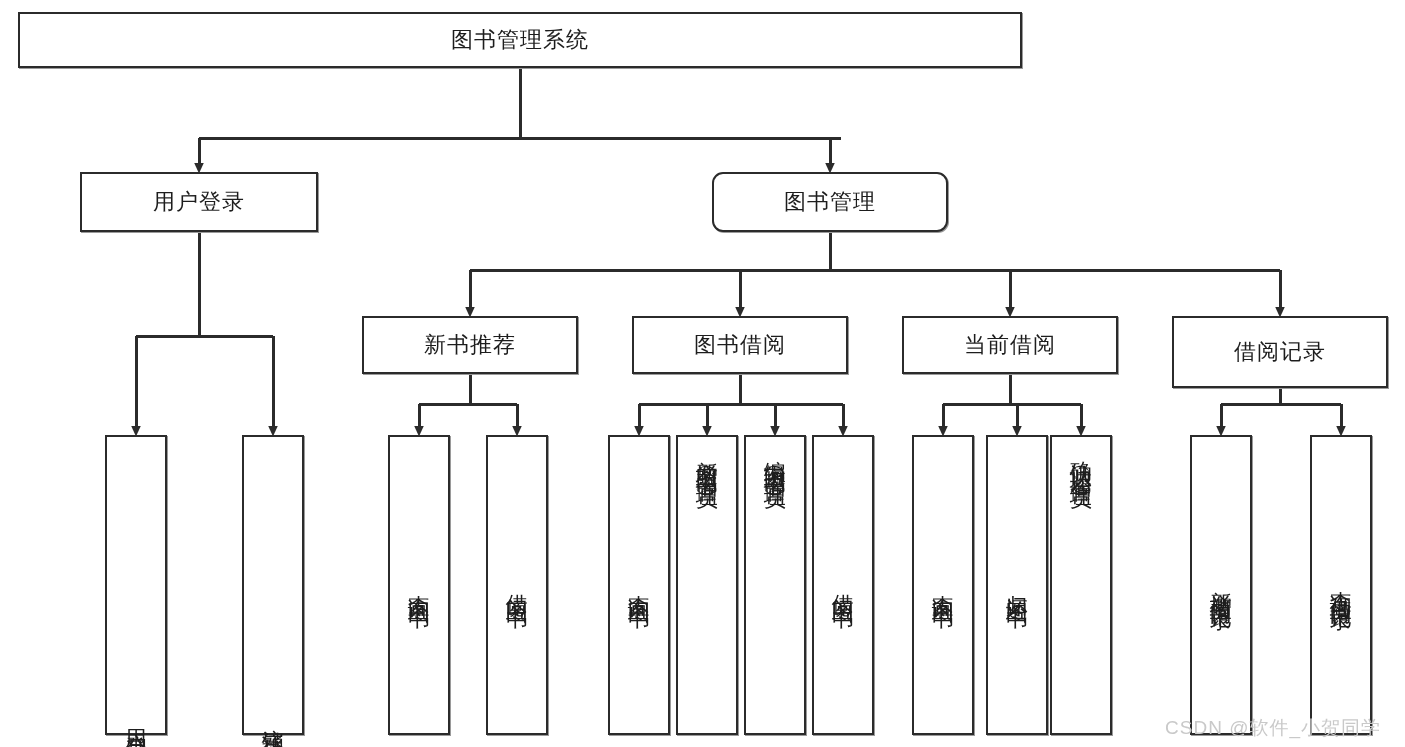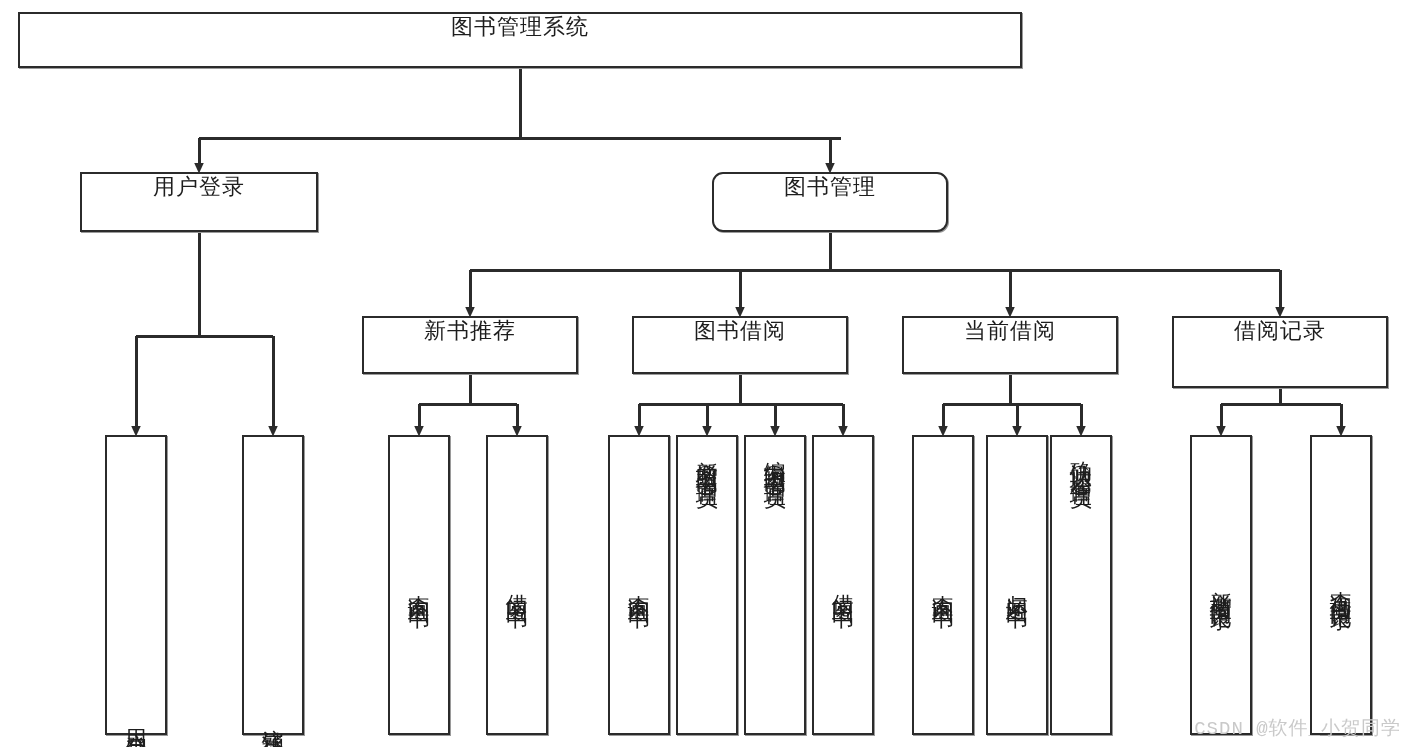--- a/index.html
+++ b/index.html
@@ -13,20 +13,21 @@
   #diagram{
     position:absolute;left:0;top:0;width:1405px;height:747px;
   }
   .node{
     position:absolute;
     box-sizing:border-box;
     background:#ffffff;
     border:2px solid #2b2b2b;
     box-shadow:1px 1px 0 0 #9a9a9a;
     display:flex;
+    align-items:center;
     justify-content:center;
     color:#1d1d1d;
     line-height:1.15;
   }
   .node.h{
     font-size:22px;
     letter-spacing:1px;
   }
   .node.v{
     writing-mode:vertical-rl;
@@ -42,27 +43,27 @@
   .node.v.botalign{ justify-content:flex-end; }
   .node.v .vtxt{
     display:block;
   }
   svg.links{
     position:absolute;left:0;top:0;width:1405px;height:747px;
     pointer-events:none;
   }
   .watermark{
     position:absolute;
-    right:4px;
+    right:24px;
     bottom:6px;
     font-size:19px;
     color:#c9c9c9;
     letter-spacing:1px;
     white-space:nowrap;
-    font-family:Liberation Mono, monospace;
+    font-family:Liberation Sans, sans-serif;
   }
 </style>
 </head>
 <body>
 
 <div id="diagram">
 
   <svg class="links" viewBox="0 0 1405 747">
     <defs>
       <marker id="arrow" markerWidth="12" markerHeight="12" refX="1.5" refY="5" orient="auto" markerUnits="userSpaceOnUse">

